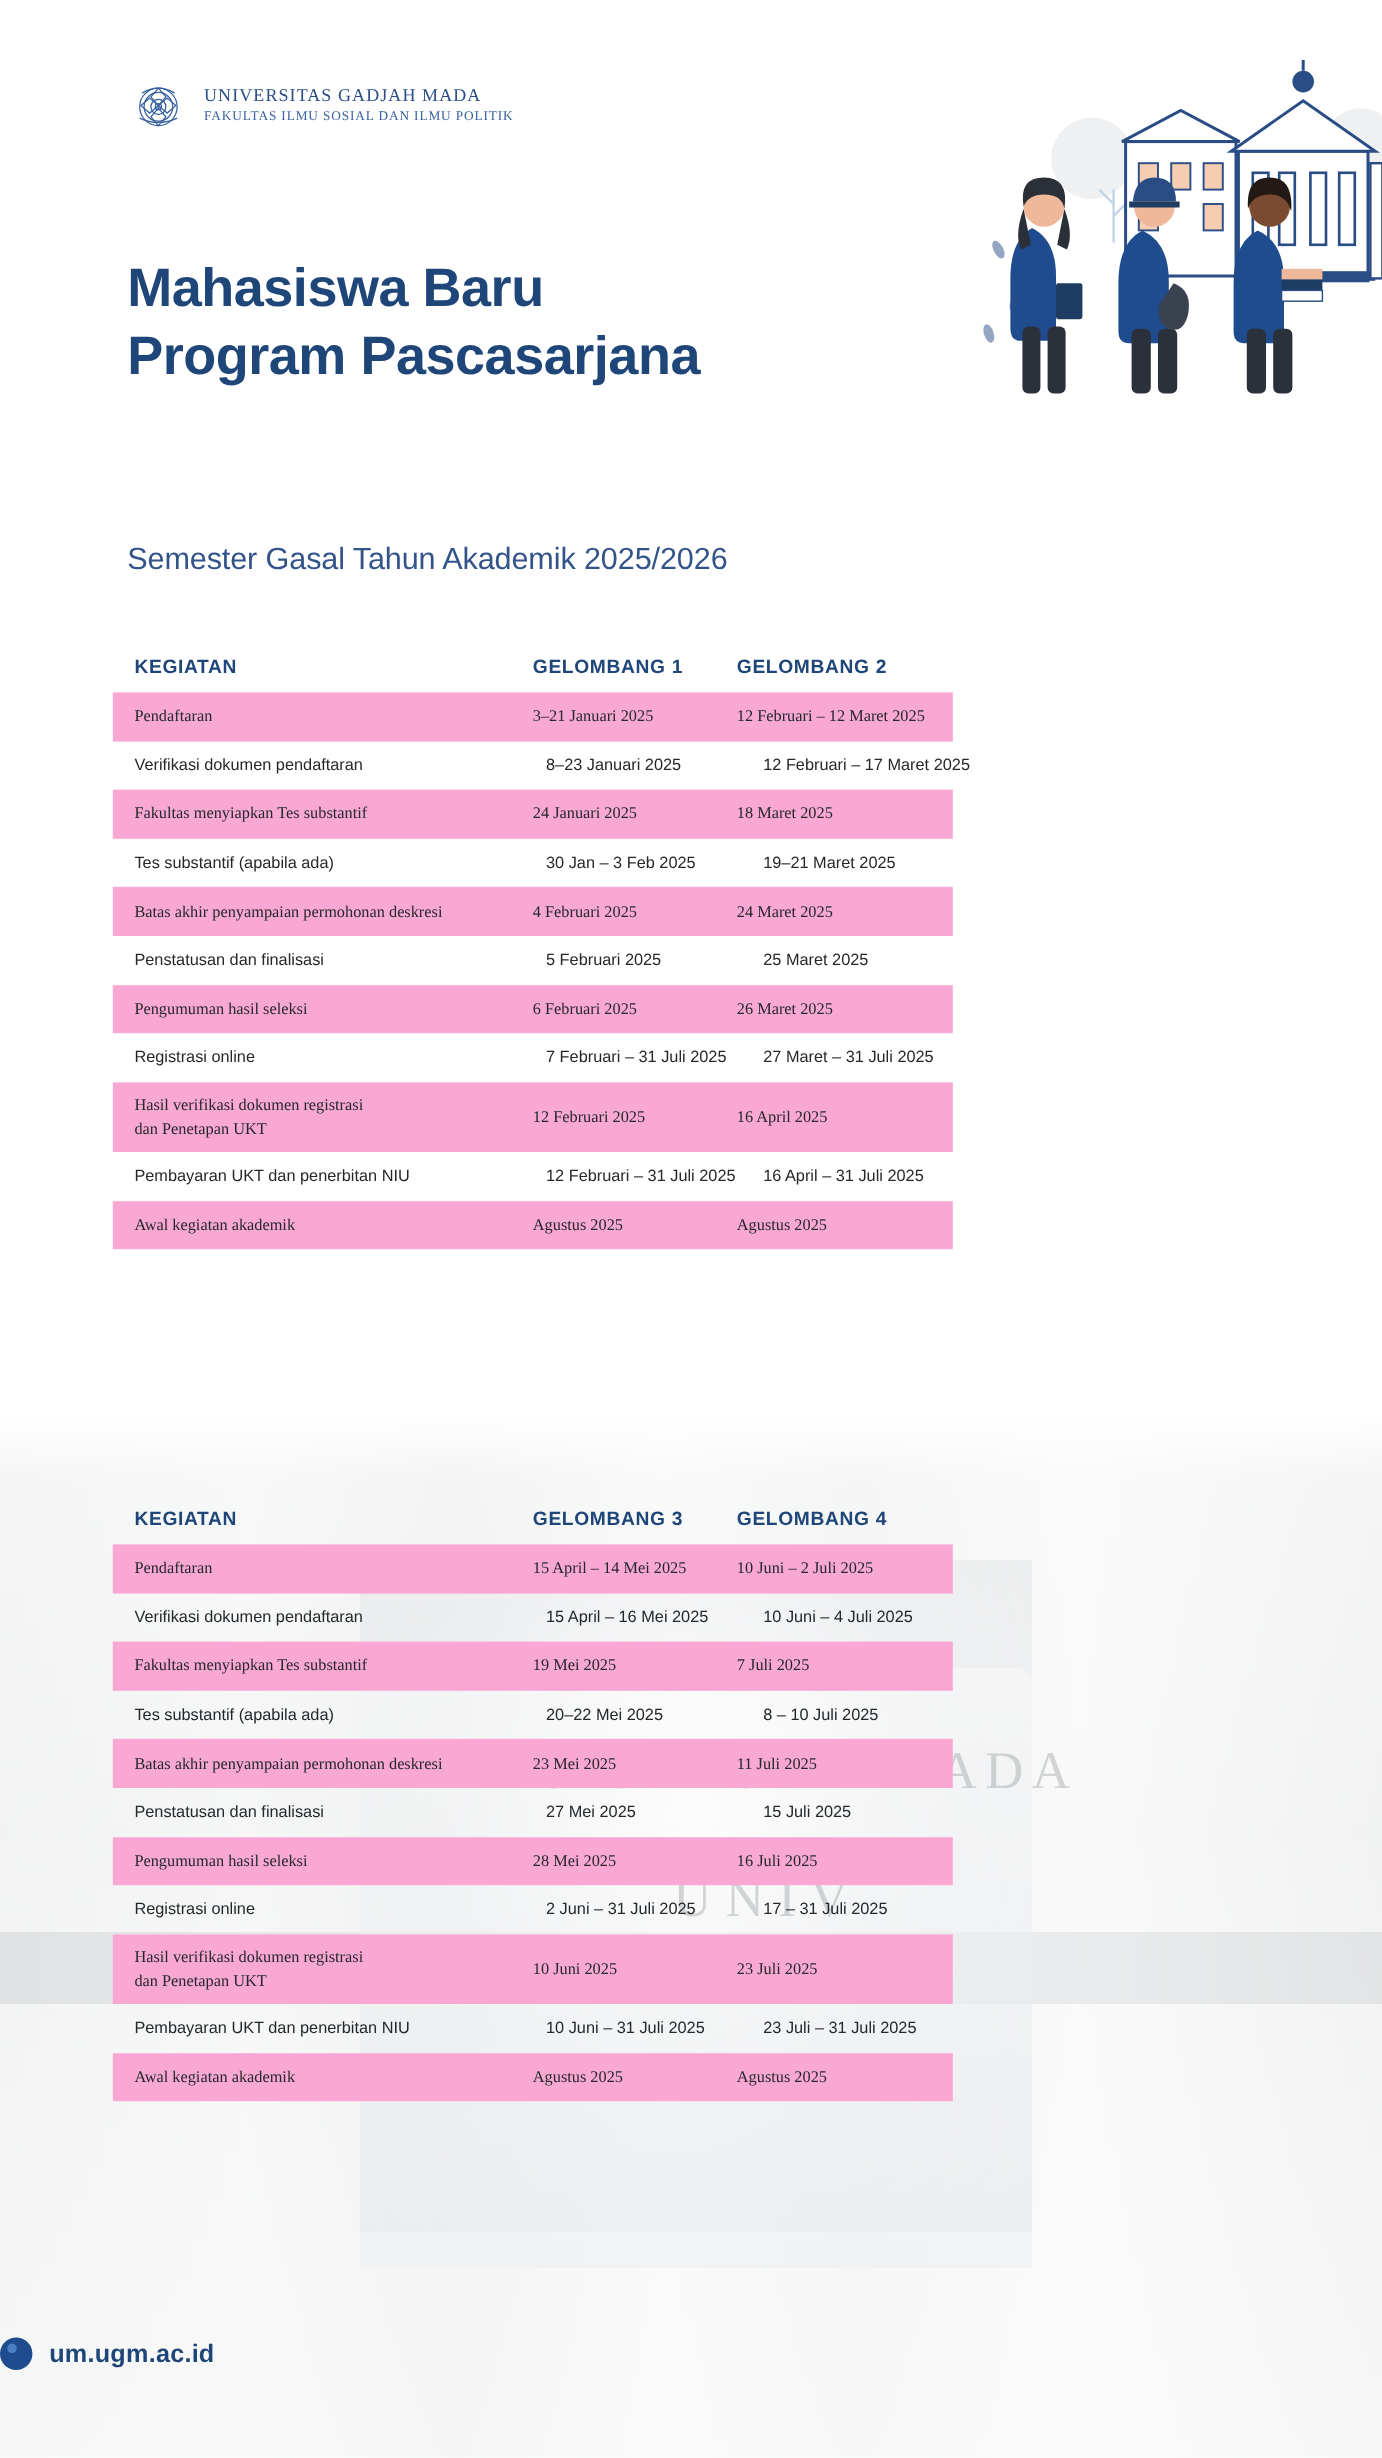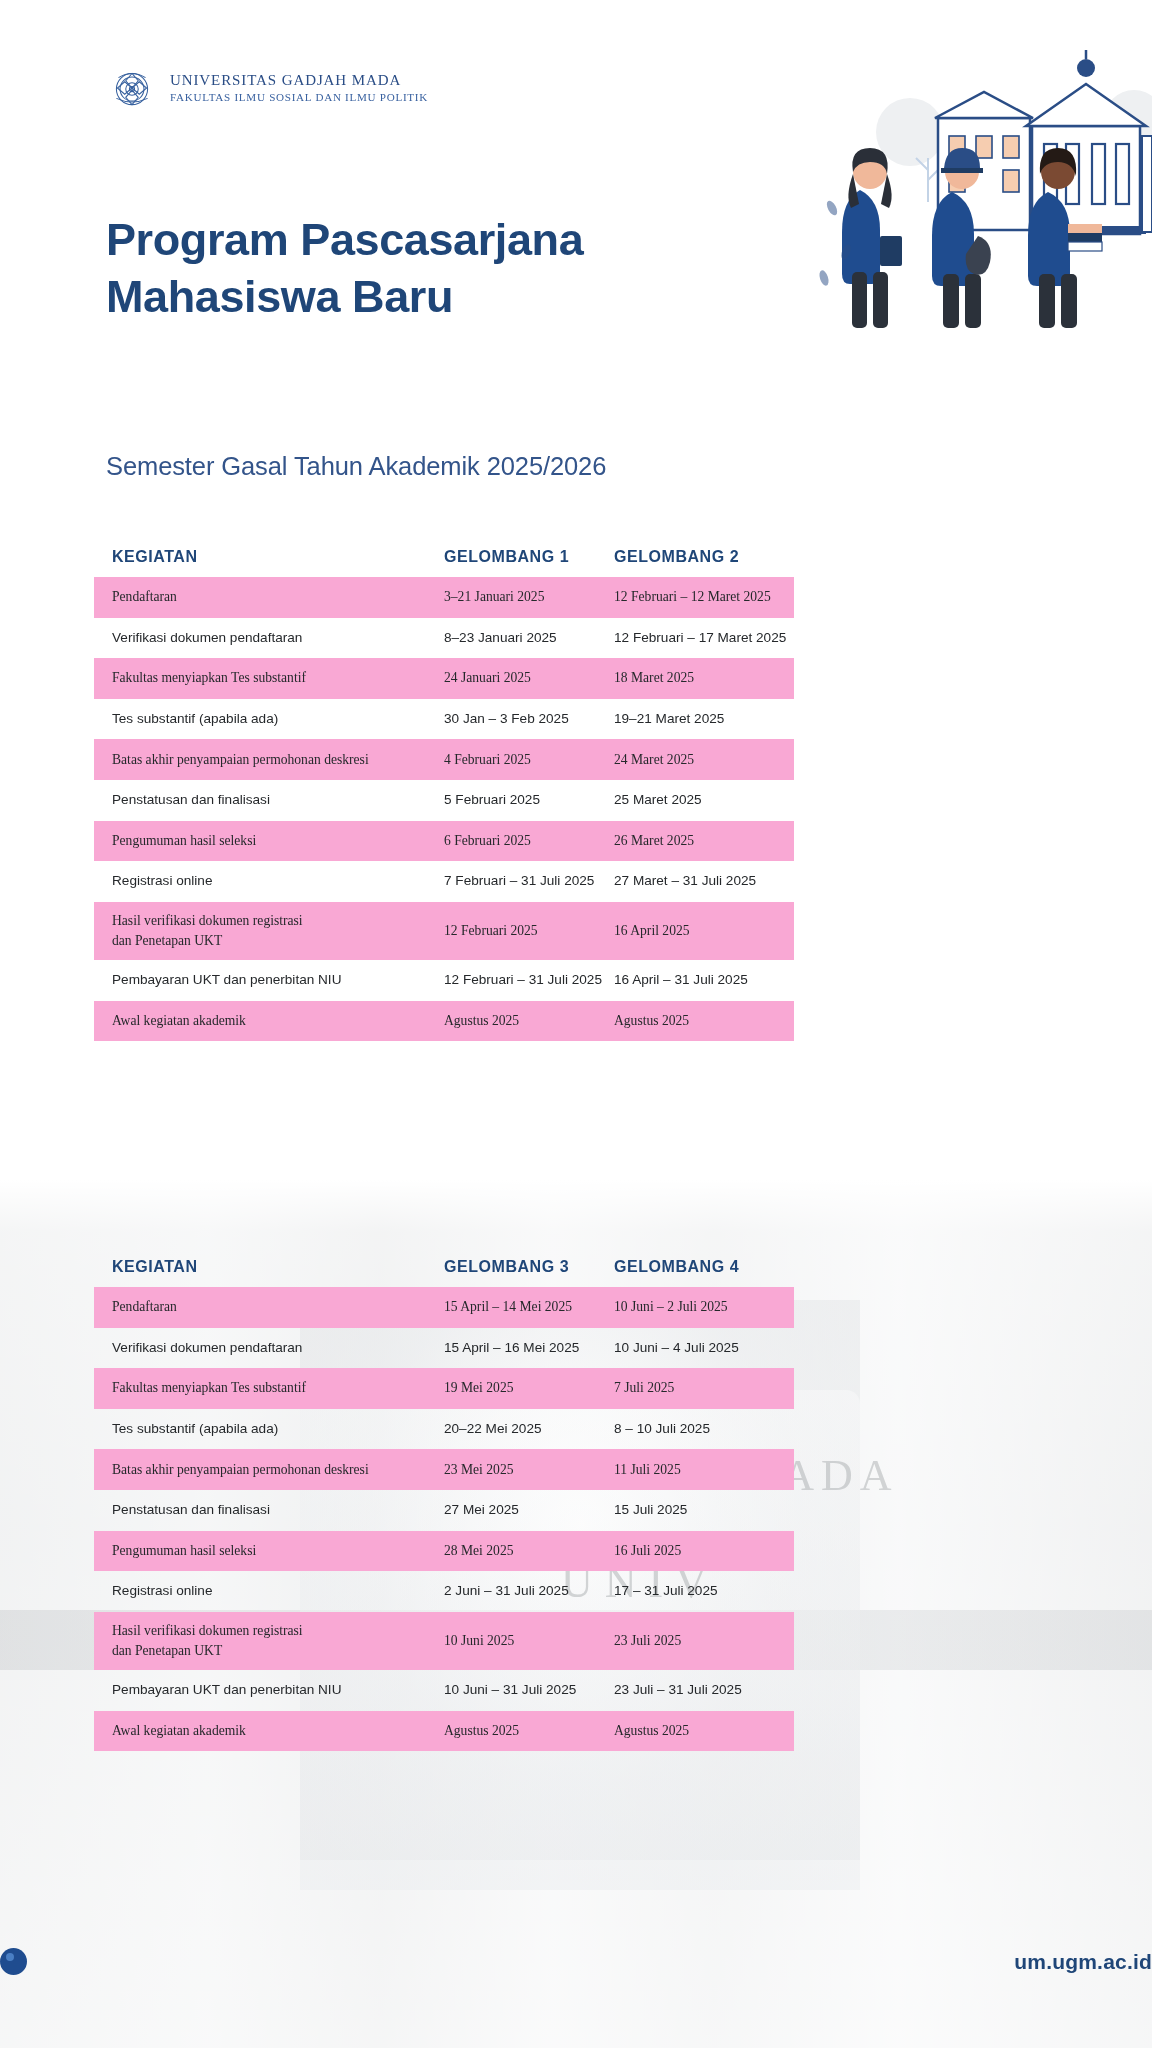--- a/index.html
+++ b/index.html
@@ -146,39 +146,39 @@
   .c-g1   { width: 170px; flex: none; }
   .c-g2   { width: 180px; flex: none; }
 
   .trow {
     display: flex;
     align-items: center;
     min-height: 40.6px;
     padding: 9px 18px;
   }
   .trow.alt { background: #f9a8d4; font-family: Liberation Serif, serif; }
-  .trow.plain { background: transparent; }
+  .trow.plain { background: transparent; gap: 11px; }
   .cell {
     font-size: 13.6px;
     color: #25282b;
     line-height: 1.48;
   }
   .cell.act { width: 332px; flex: none; }
   .cell.g1  { width: 170px; flex: none; }
   .cell.g2  { width: 180px; flex: none; }
   .cell .br { display: block; }
 
   
   .footer {
     position: absolute;
     left: 0; top: 1948px;
     width: 1152px;
     display: flex;
     align-items: center;
-    justify-content: space-between;
+    justify-content: flex-start;
     gap: 14px;
     z-index: 3;
   }
   .footer-dot {
     width: 27px; height: 27px;
     border-radius: 50%;
     background: #1f4c8f;
     position: relative;
     flex: none;
   }
@@ -307,22 +307,22 @@
 
         <g fill="#2a4d86" opacity="0.5">
           <ellipse cx="90" cy="168" rx="4" ry="8" transform="rotate(-28 90 168)"></ellipse>
           <ellipse cx="104" cy="212" rx="4" ry="8" transform="rotate(22 104 212)"></ellipse>
           <ellipse cx="82" cy="238" rx="4" ry="8" transform="rotate(-18 82 238)"></ellipse>
         </g>
       </svg>
     </span>
 
     <h1 class="title">
+      <span class="ln">Mahasiswa Baru</span>
       <span class="ln">Program Pascasarjana</span>
-      <span class="ln">Mahasiswa Baru</span>
     </h1>
     <div class="subtitle">Semester Gasal Tahun Akademik 2025/2026</div>
   </div>
 
   <div class="table-block" id="table1">
     <div class="thead">
       <div class="th c-act">KEGIATAN</div>
       <div class="th c-g1">GELOMBANG 1</div>
       <div class="th c-g2">GELOMBANG 2</div>
     </div>

